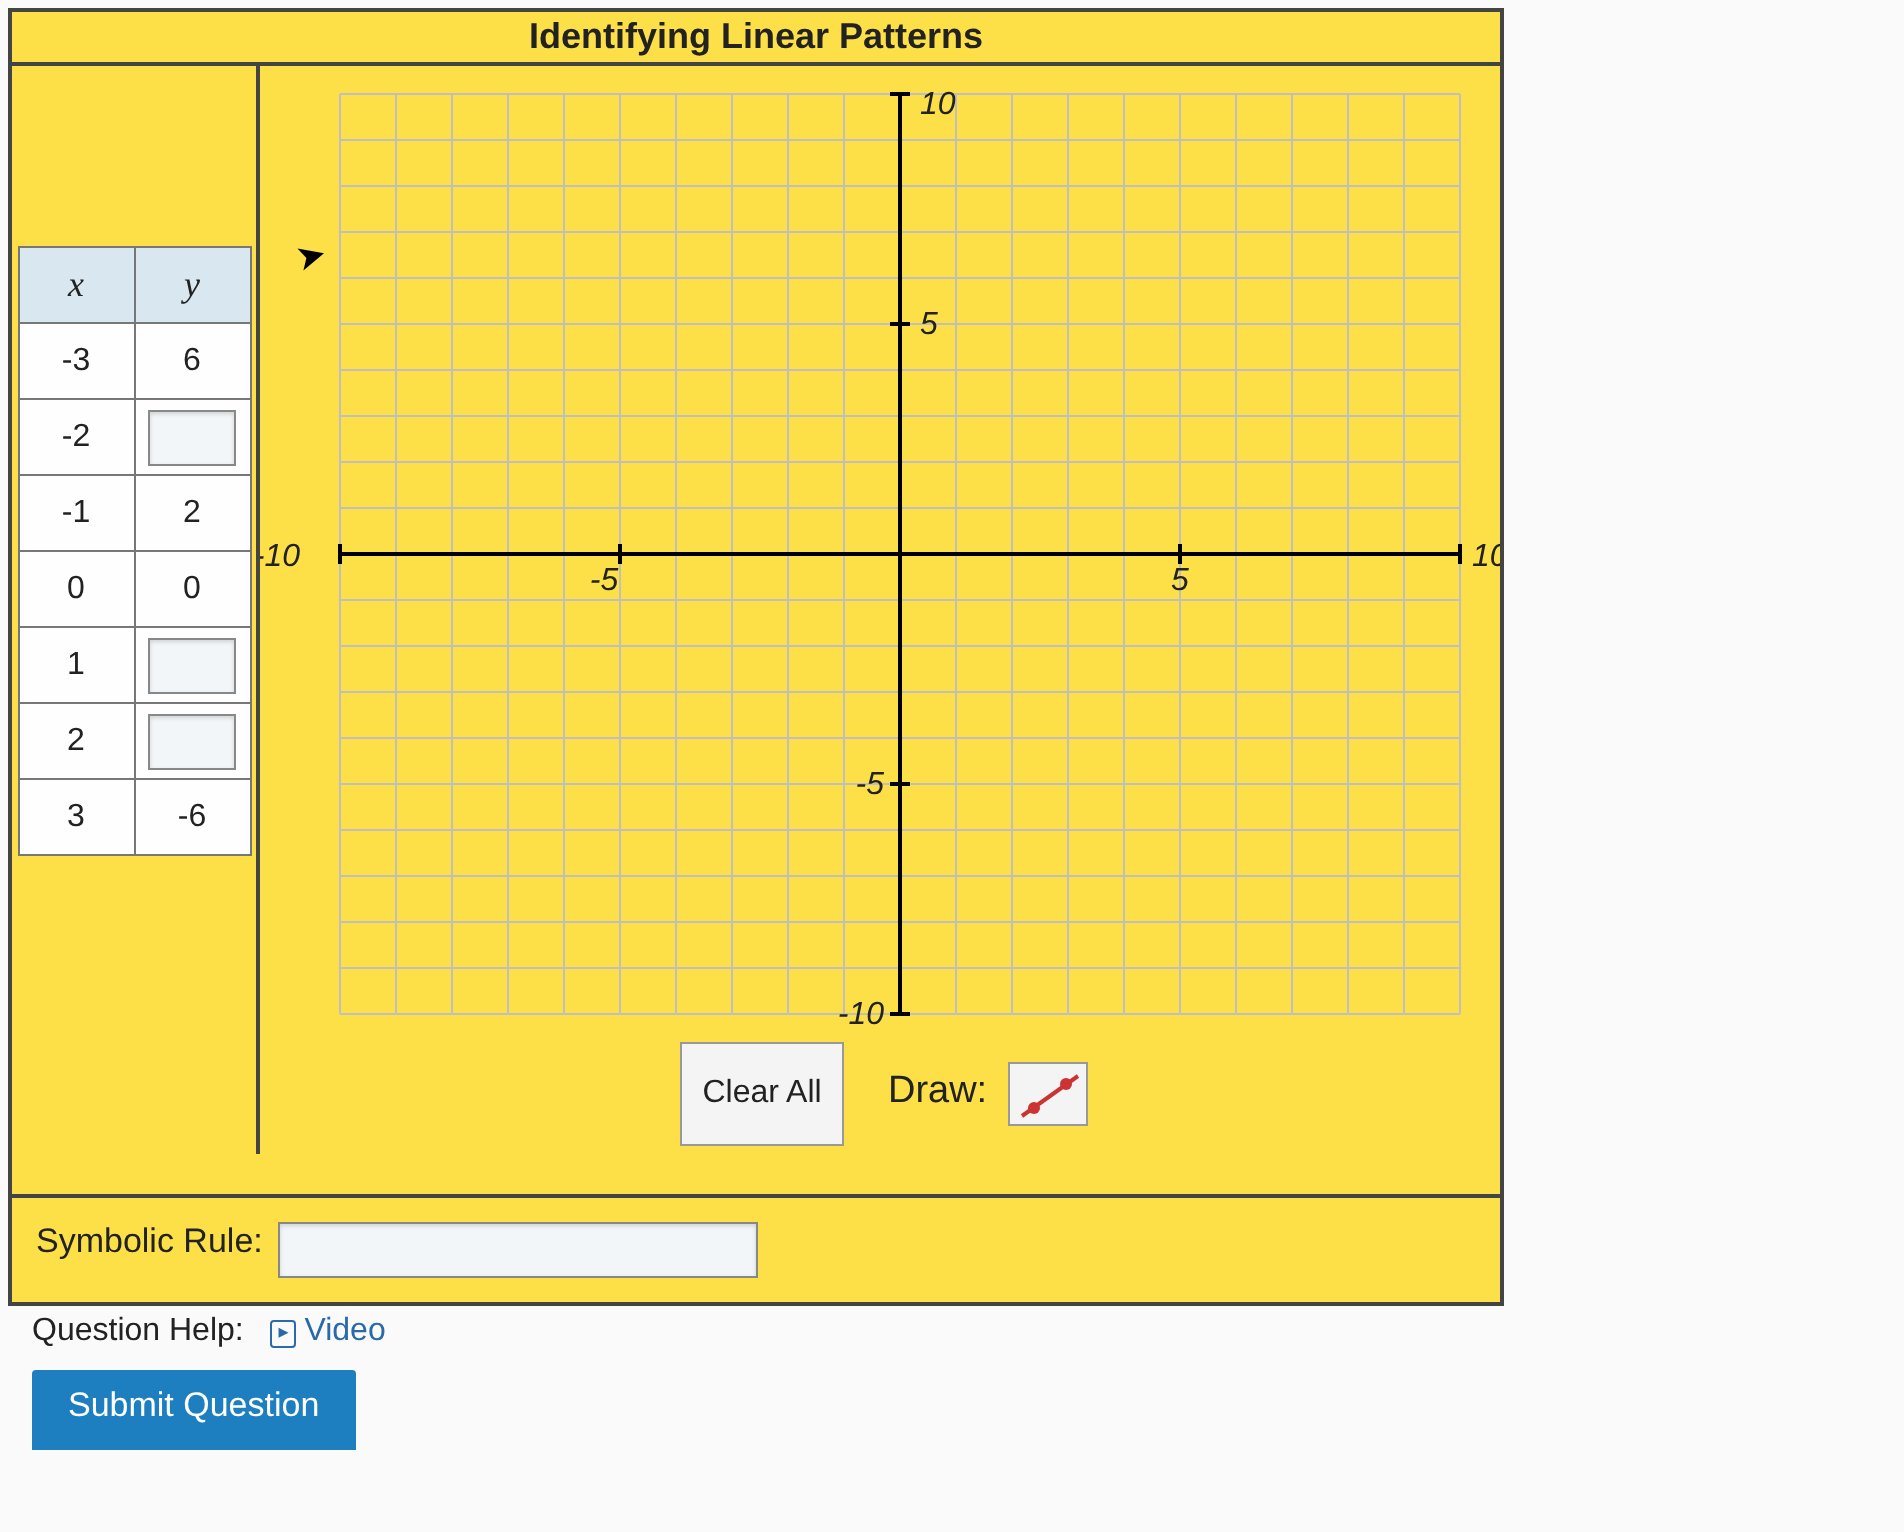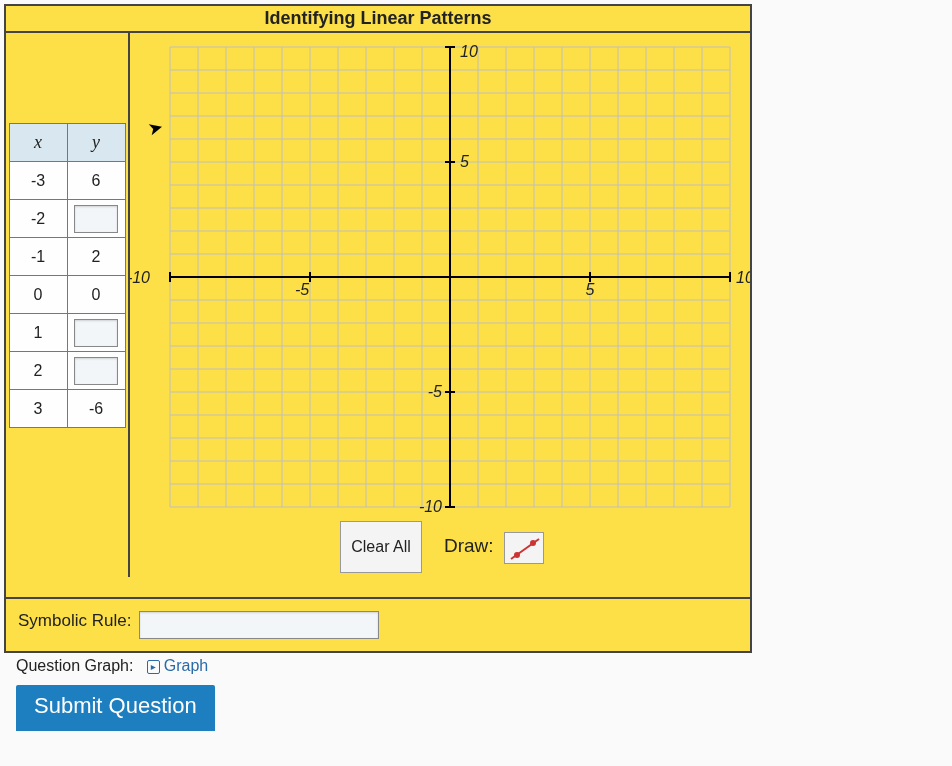--- a/index.html
+++ b/index.html
@@ -148,21 +148,21 @@
     line-height:12px;
     vertical-align:1px;
     margin-right:4px;
   }
   .submit-btn {
     display:inline-block;
     background: #1e7fc0;
     color: #fff;
     padding: 8px 18px 12px 18px;
     margin: 0 0 0 12px;
-    font-size: 22px;
+    font-size: 17px;
     border: none;
     cursor: pointer;
     border-radius: 2px 2px 0 0;
   }
   .axis-label {
     font-family: Arial, sans-serif;
     font-size: 16px;
     font-style: italic;
     fill: #222;
   }
@@ -319,23 +319,23 @@
   </div>
 
   <div class="bottom-row">
     <span>Symbolic Rule:</span>
     <input class="rule-input" value="" style="">
   </div>
 
 </div>
 
 <div class="help-row">
-  <span>Question Graph:</span>
+  <span>Question Help:</span>
   &nbsp;
   <a class="video-link">
-    <span class="video-glyph">▸</span><span>Graph</span>
+    <span class="video-glyph">▸</span><span>Video</span>
   </a>
 </div>
 
 <button class="submit-btn">Submit Question</button>
 
 
 
 
 </body></html>

